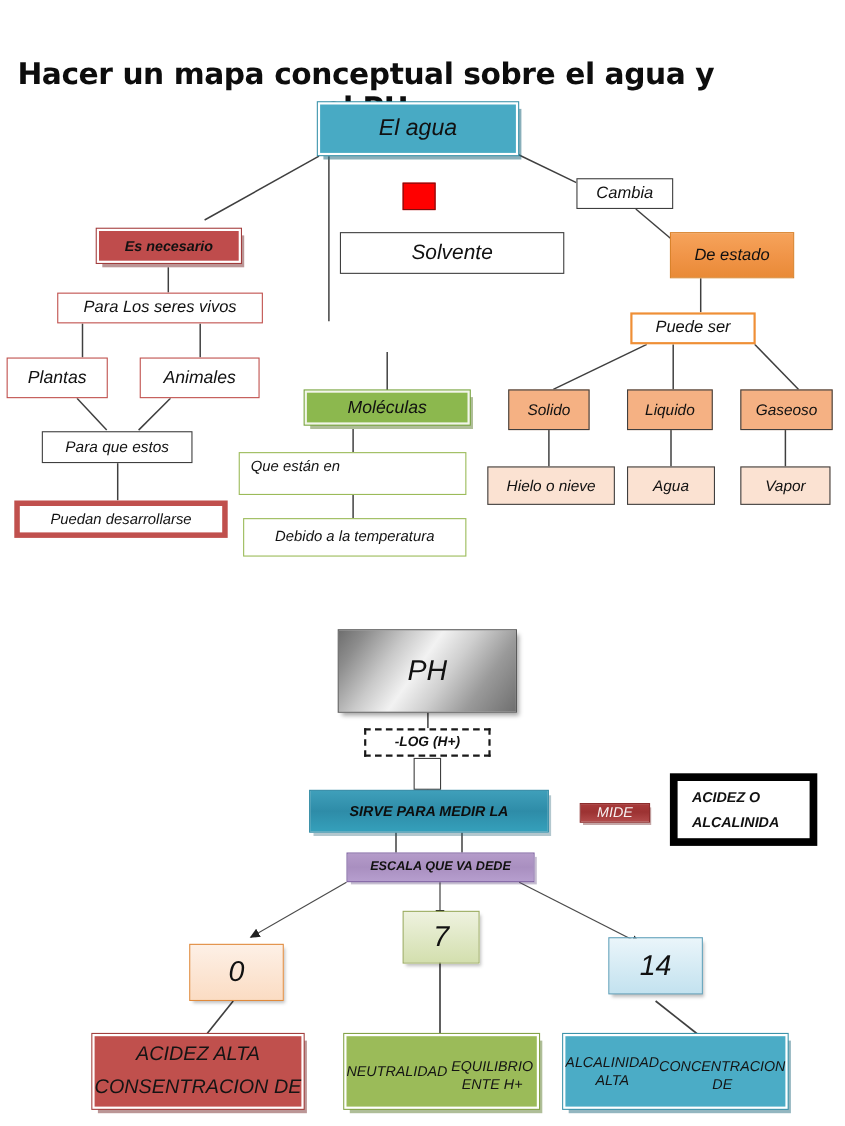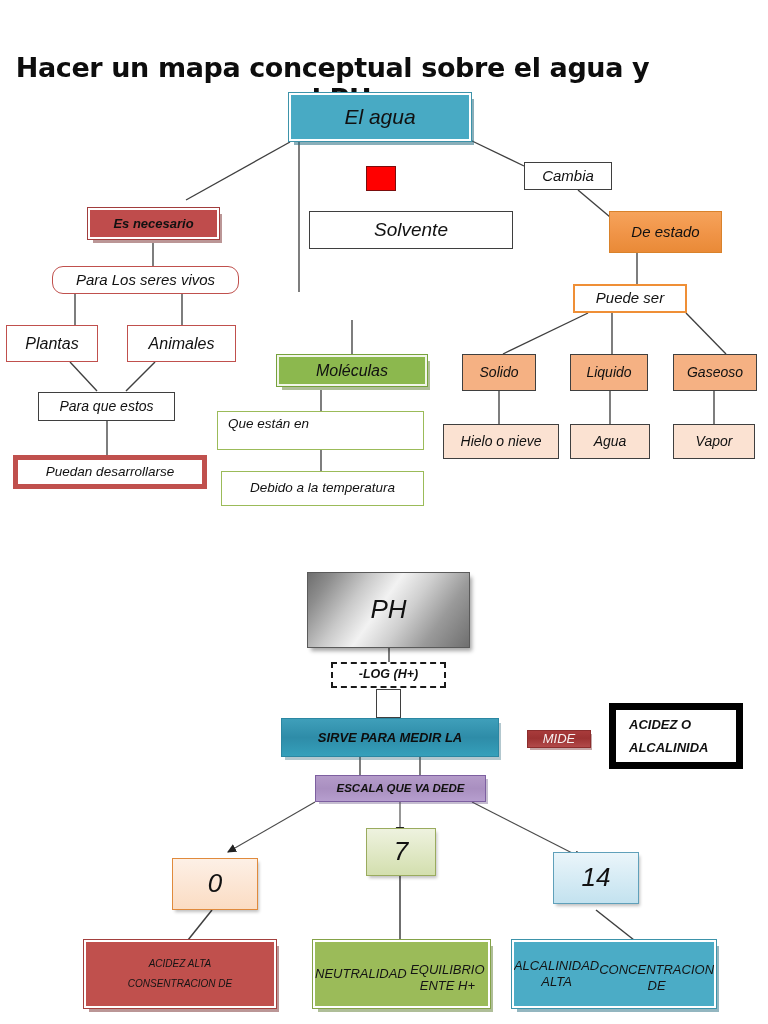--- a/index.html
+++ b/index.html
@@ -267,21 +267,21 @@
   <div id="title">Hacer un mapa conceptual sobre el agua y el PH</div>
 
   <div class="node teal" style="left:289px;top:93px;width:182px;height:48px;font-size:21px;">El agua</div>
 
   <div class="red-square" style="left:366px;top:166px;width:30px;height:25px;"></div>
 
   <div class="node blackline" style="left:309px;top:211px;width:204px;height:38px;font-size:19px;">Solvente</div>
 
   <div class="node darkred" style="left:88px;top:208px;width:131px;height:31px;font-size:13px;font-weight:bold;">Es necesario</div>
 
-  <div class="node redline" style="left:52px;top:266px;width:187px;height:28px;font-size:15px;border-radius:11px;">Para Los seres vivos</div>
+  <div class="node redline" style="left:52px;top:266px;width:187px;height:28px;font-size:15px;">Para Los seres vivos</div>
 
   <div class="node redline" style="left:6px;top:325px;width:92px;height:37px;font-size:16px;">Plantas</div>
 
   <div class="node redline" style="left:127px;top:325px;width:109px;height:37px;font-size:16px;">Animales</div>
 
   <div class="node blackline" style="left:38px;top:392px;width:137px;height:29px;font-size:14px;">Para que estos</div>
 
   <div class="node redthick" style="left:13px;top:455px;width:194px;height:34px;font-size:13.5px;">Puedan desarrollarse</div>
 
 
@@ -319,21 +319,21 @@
 
   <div class="node blackframe" style="left:609px;top:703px;width:134px;height:66px;font-size:13px;font-weight:bold;flex-direction:column;align-items:flex-start;padding-left:13px;justify-content:center;">
     <span class="lbl2">ACIDEZ O</span>
     <span class="lbl2" style="margin-top:7px;">ALCALINIDA</span>
   </div>
 
   <div class="node chip-orange" style="left:172px;top:858px;width:86px;height:52px;font-size:26px;">0</div>
   <div class="node chip-green" style="left:366px;top:828px;width:70px;height:48px;font-size:26px;">7</div>
   <div class="node chip-blue" style="left:553px;top:852px;width:86px;height:52px;font-size:26px;">14</div>
 
-  <div class="node res-red" style="left:84px;top:940px;width:192px;height:68px;font-size:10px;color:#141414;flex-direction:column;">
+  <div class="node res-red" style="left:84px;top:940px;width:192px;height:68px;font-size:18px;color:#141414;flex-direction:column;">
     <span class="lbl2">ACIDEZ ALTA</span>
     <span class="lbl2" style="margin-top:8px;">CONSENTRACION DE</span>
   </div>
 
   <div class="node res-green" style="left:313px;top:940px;width:177px;height:68px;font-size:13px;color:#141414;flex-direction:row;">
     <span class="lbl2">NEUTRALIDAD</span>
     <span class="lbl2" style="margin-top:8px;">EQUILIBRIO ENTE H+</span>
   </div>
 
   <div class="node res-blue" style="left:512px;top:940px;width:204px;height:68px;font-size:13px;color:#141414;flex-direction:row;">

